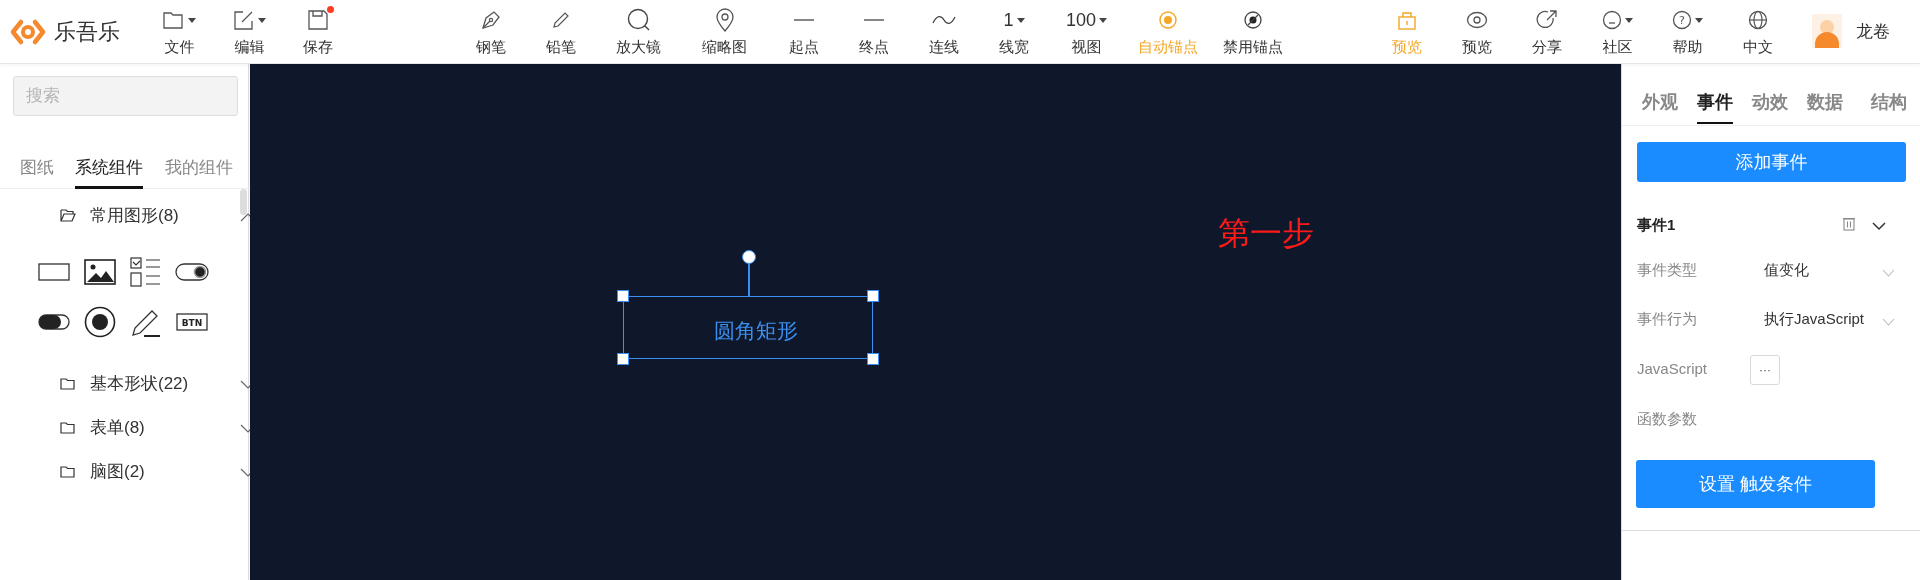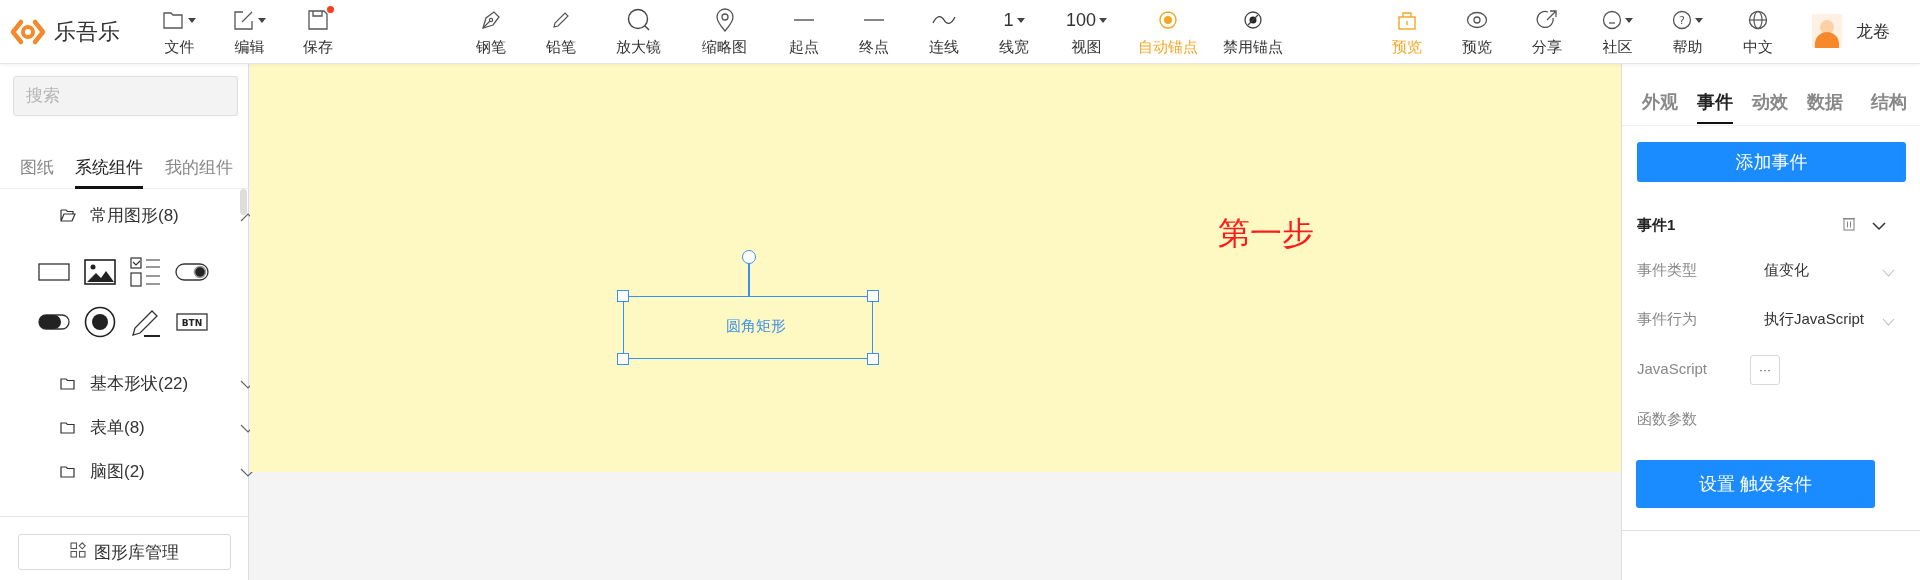--- a/index.html
+++ b/index.html
@@ -41,24 +41,24 @@
   .group .gname { position: absolute; left: 50px; top: 4px; font-size: 17px; color: #333; }
   .group .chev { position: absolute; left: 200px; top: 8px; }
 
   .shapes { position: absolute; left: 36px; top: 190px; width: 180px; }
   .shape { position: absolute; width: 36px; height: 36px; display: flex; align-items: center; justify-content: center; cursor: pointer; }
 
   .left-footer { position: absolute; left: 0; top: 452px; width: 249px; height: 64px; border-top: 1px solid #e3e3e3; }
   .lib-btn { position: absolute; left: 18px; top: 17px; width: 213px; height: 36px; border: 1px solid #d9d9d9; border-radius: 3px; background: #fff; display: flex; align-items: center; justify-content: center; gap: 8px; font-size: 17px; color: #333; cursor: pointer; }
 
   
-  .canvas { position: absolute; left: 250px; top: 64px; width: 1371px; height: 408px; background: #fef9c3; }
+  .canvas { position: absolute; left: 250px; top: 64px; width: 1371px; height: 516px; background: #0f172a; }
   .step-text { position: absolute; left: 968px; top: 148px; font-size: 32px; color: #ff1a1a; }
   .node { position: absolute; left: 373px; top: 232px; width: 250px; height: 63px; border: 1.5px solid #3b8ff0; }
-  .node-label { position: absolute; left: 16px; right: 0; top: 20px; text-align: center; font-size: 15px; color: #3b8ff0; }
+  .node-label { position: absolute; left: 16px; right: 0; top: 20px; text-align: center; font-size: 21px; color: #3b8ff0; }
   .handle { position: absolute; width: 12px; height: 12px; background: #fff; border: 1.5px solid #3b8ff0; }
   .rot-line { position: absolute; left: 124px; top: -34px; width: 1.5px; height: 34px; background: #3b8ff0; }
   .rot-handle { position: absolute; left: 118px; top: -47px; width: 14px; height: 14px; border-radius: 50%; border: 1.5px solid #3b8ff0; background: #fff; }
 
   
   .right { position: absolute; left: 1621px; top: 64px; width: 299px; height: 516px; background: #fff; border-left: 1px solid #ddd; }
   .rtabs { position: absolute; left: 0; top: 0; width: 299px; height: 62px; border-bottom: 1px solid #eee; font-weight: bold; }
   .rtab { position: absolute; top: 26px; font-size: 18px; color: #888; cursor: pointer; }
   .rtab.active { color: #222; }
   .rtab.active::after { content: ""; position: absolute; left: 0; right: 0; bottom: -10px; height: 2.5px; background: #111; }
@@ -387,33 +387,20 @@
         </svg>
     </span>
     <span class="gname">脑图(2)</span>
     <span class="chev">
       <svg width="16" height="10" viewBox="0 0 16 10">
           <path d="M1 1l7 7 7-7" fill="none" stroke="#666" stroke-width="1.2"></path>
         </svg>
     </span>
   </div>
 
-  <div class="left-footer">
-    <div class="lib-btn">
-      <span>
-        <svg width="16" height="16" viewBox="0 0 16 16">
-            <rect x="1" y="1" width="5.5" height="5.5" fill="none" stroke="#555" stroke-width="1.1"></rect>
-            <rect x="1" y="9.5" width="5.5" height="5.5" fill="none" stroke="#555" stroke-width="1.1"></rect>
-            <rect x="9.5" y="9.5" width="5.5" height="5.5" fill="none" stroke="#555" stroke-width="1.1"></rect>
-            <path d="M12.25 0.8l3 3-3 3-3-3z" fill="none" stroke="#555" stroke-width="1.1"></path>
-          </svg>
-      </span>
-      <span>图形库管理</span>
-    </div>
-  </div>
 </div>
 
 <div class="canvas">
   <span class="step-text">第一步</span>
   <div class="node">
     <span class="rot-line"></span>
     <span class="rot-handle"></span>
     <span class="node-label">圆角矩形</span>
     <span class="handle" style="left:-7px;top:-7px"></span>
     <span class="handle" style="right:-7px;top:-7px"></span>

